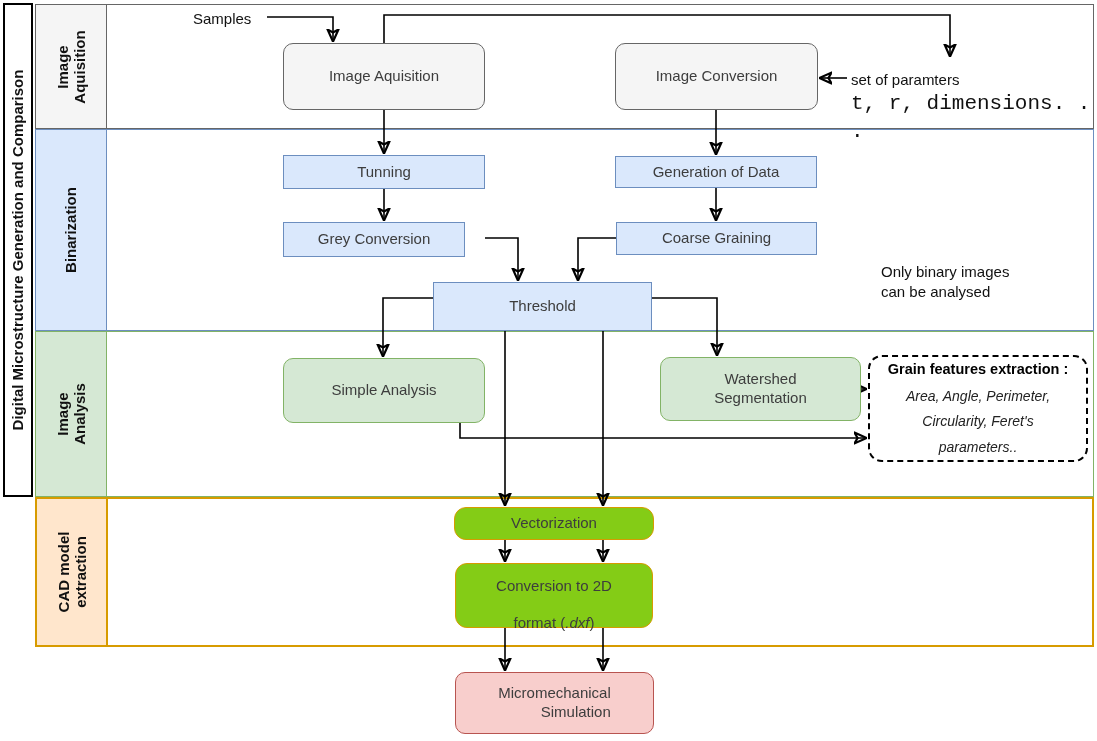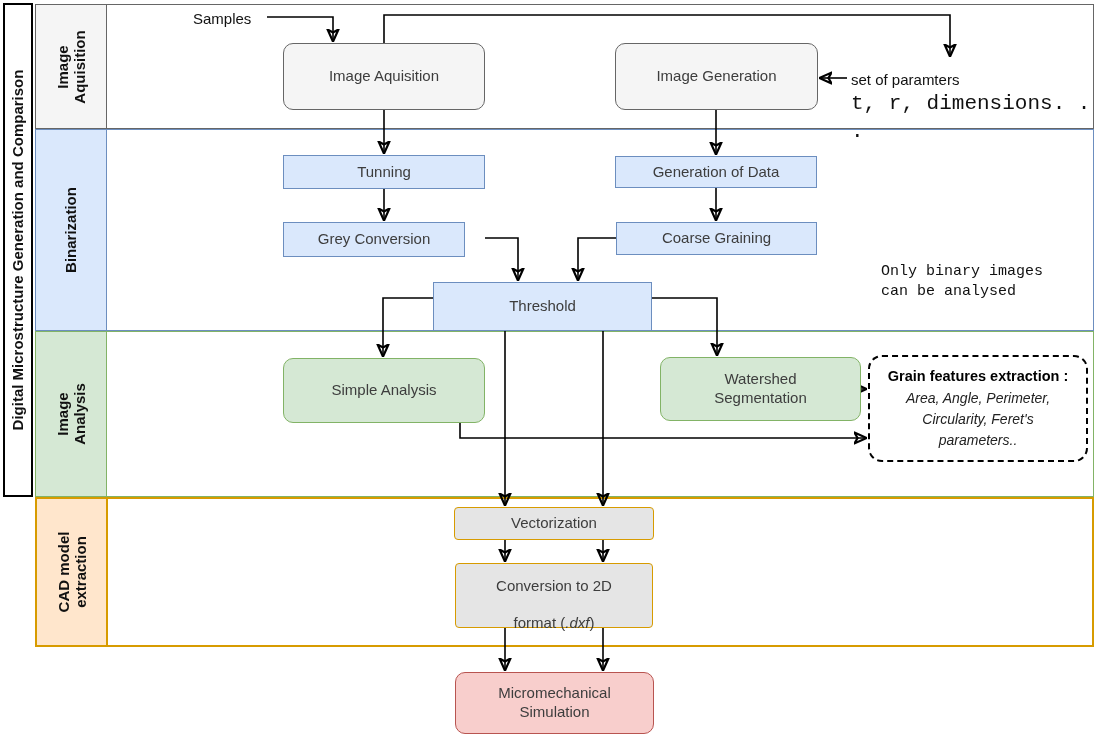--- a/index.html
+++ b/index.html
@@ -25,25 +25,25 @@
   }
   
   .title-box{position:absolute;left:3px;top:3px;width:30px;height:494px;background:#fff;
     border:2px solid #000;box-sizing:border-box;}
   
   .node{position:absolute;box-sizing:border-box;display:flex;align-items:center;justify-content:center;
     text-align:center;font-size:15px;line-height:1.25;color:#3d3d3d;white-space:pre-line;z-index:3;}
   .gray{background:#F5F5F5;border:1.5px solid #666666;border-radius:10px;}
   .blue{background:#DAE8FC;border:1.5px solid #6C8EBF;border-radius:0;}
   .green{background:#D5E8D4;border:1.5px solid #82B366;border-radius:10px;}
-  .orange{background:#e5e5e5;border:1.5px solid #D79B00;border-radius:4px;}
+  .orange{background:#84cc16;border:1.5px solid #D79B00;border-radius:12px;}
   .red{background:#F8CECC;border:1.5px solid #B85450;border-radius:10px;}
   .dashed-box{position:absolute;left:868px;top:355px;width:220px;height:107px;box-sizing:border-box;
     border:2px dashed #000;border-radius:14px;background:#fff;z-index:3;
-    display:flex;flex-direction:column;justify-content:center;text-align:center;padding:2px 4px;}
+    display:flex;flex-direction:column;justify-content:space-between;text-align:center;padding:2px 4px;}
   .gf-title{font-weight:bold;font-size:14.5px;color:#000;line-height:1.5;}
   .gf-line{font-style:italic;font-size:14px;color:#222;line-height:1.5;}
   
   .note{position:absolute;font-size:15px;color:#111;z-index:3;line-height:1.32;}
   .serif{font-family:Liberation Mono, monospace;font-size:21px;}
   
   svg.wires{position:absolute;left:0;top:0;width:1097px;height:741px;z-index:2;pointer-events:none;}
   svg.wires path{stroke:#000;stroke-width:1.6;fill:none;}
 </style>
 </head>
@@ -100,21 +100,21 @@
     <path d="M603,315 L603,505" marker-end="url(#arrow)"></path>
     <path d="M460,423 L460,438 L866,438" marker-end="url(#arrow)"></path>
     <path d="M817,389 L866,389" marker-end="url(#arrow)"></path>
     <path d="M505,540 L505,561" marker-end="url(#arrow)"></path>
     <path d="M603,540 L603,561" marker-end="url(#arrow)"></path>
     <path d="M505,628 L505,670" marker-end="url(#arrow)"></path>
     <path d="M603,628 L603,670" marker-end="url(#arrow)"></path>
   </svg>
 
   <div class="node gray" style="left:283px;top:43px;width:202px;height:67px;">Image Aquisition</div>
-  <div class="node gray" style="left:615px;top:43px;width:203px;height:67px;">Image Generation</div>
+  <div class="node gray" style="left:615px;top:43px;width:203px;height:67px;">Image Conversion</div>
 
   <div class="node blue" style="left:283px;top:155px;width:202px;height:34px;">Tunning</div>
   <div class="node blue" style="left:615px;top:156px;width:202px;height:32px;">Generation of Data</div>
   <div class="node blue" style="left:283px;top:222px;width:182px;height:35px;">Grey Conversion</div>
   <div class="node blue" style="left:616px;top:222px;width:201px;height:33px;">Coarse Graining</div>
   <div class="node blue" style="left:433px;top:282px;width:219px;height:49px;">Threshold</div>
 
   <div class="node green" style="left:283px;top:358px;width:202px;height:65px;">Simple Analysis</div>
   <div class="node green" style="left:616px;top:357px;width:201px;height:64px;margin-left:44px;">Watershed
 Segmentation</div>
@@ -127,28 +127,28 @@
   </div>
 
   <div class="node orange" style="left:454px;top:507px;width:200px;height:33px;">Vectorization</div>
   <div class="node orange" style="left:455px;top:563px;width:198px;height:65px;">
     <div>
       <span>Conversion to 2D</span><br>
       <span>format (</span><em>.dxf</em><span>)</span>
     </div>
   </div>
 
-  <div class="node red" style="left:455px;top:672px;width:199px;height:62px;">Micromechanical
+  <div class="node red" style="left:455px;top:672px;width:199px;height:62px;text-align:right;">Micromechanical
 Simulation</div>
 
   <div class="note" style="left:193px;top:9px;">Samples</div>
 
   <div class="note" style="left:851px;top:58px;margin-top:12px;">
     <div>set of paramters</div>
     <div class="serif">t, r, dimensions. . .</div>
   </div>
 
-  <div class="note" style="left:881px;top:262px;font-family:Liberation Mono, monospace;">
+  <div class="note" style="left:881px;top:262px;">
     <div>Only binary images</div>
     <div>can be analysed</div>
   </div>
 
 </div>
 
 </body></html>

